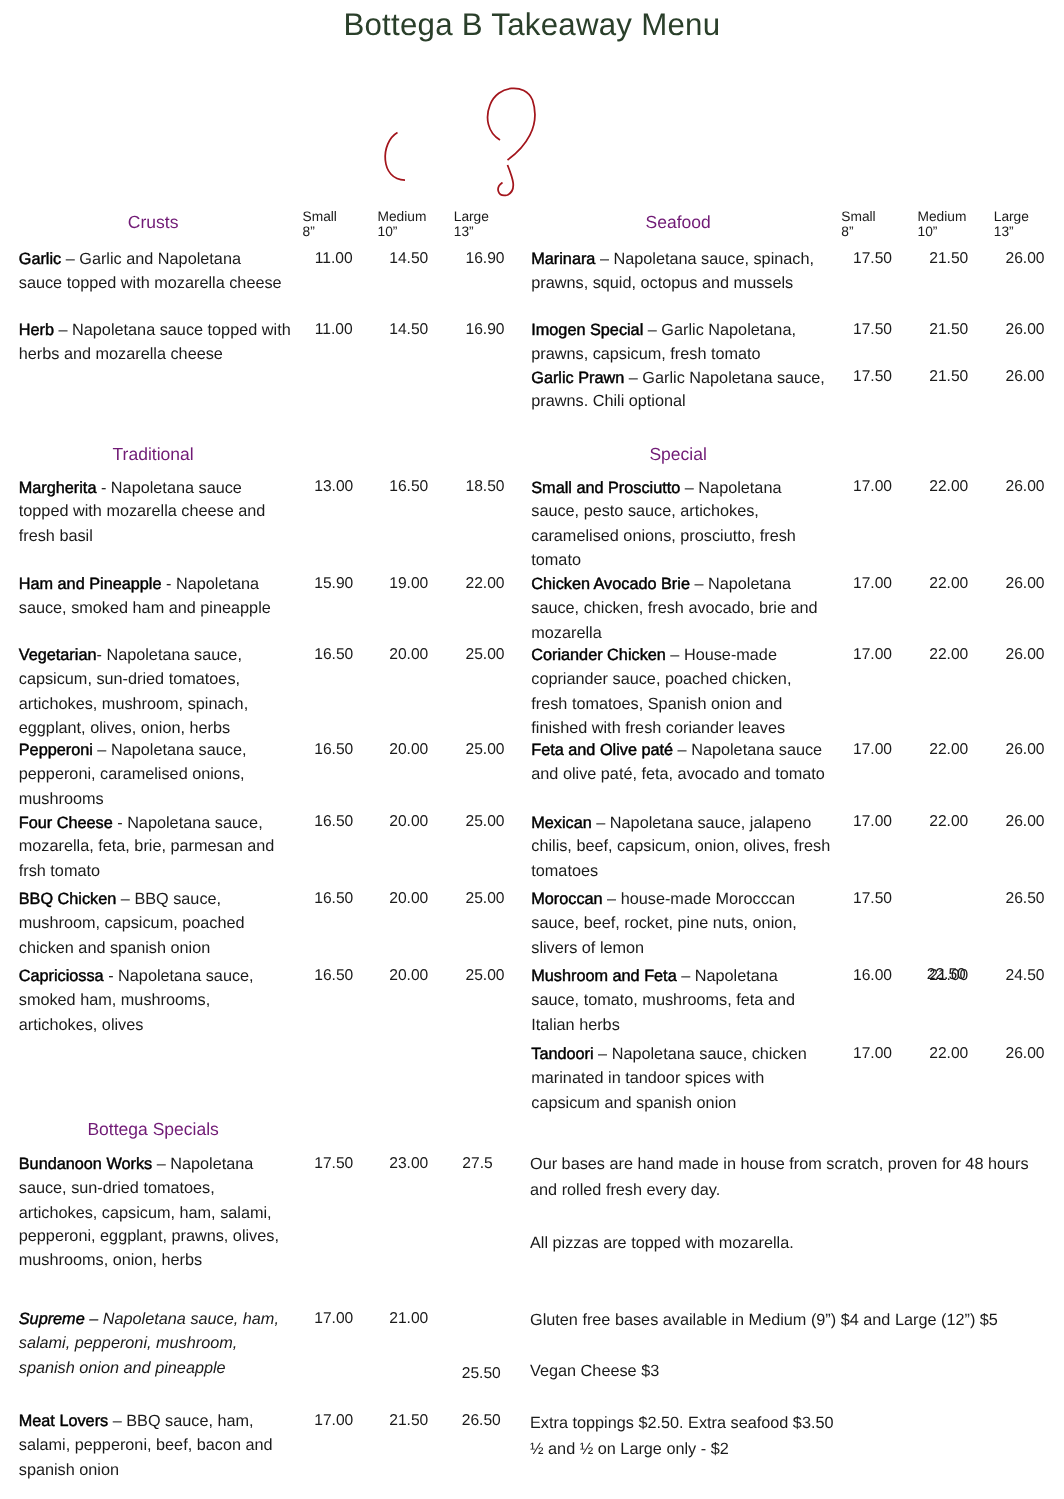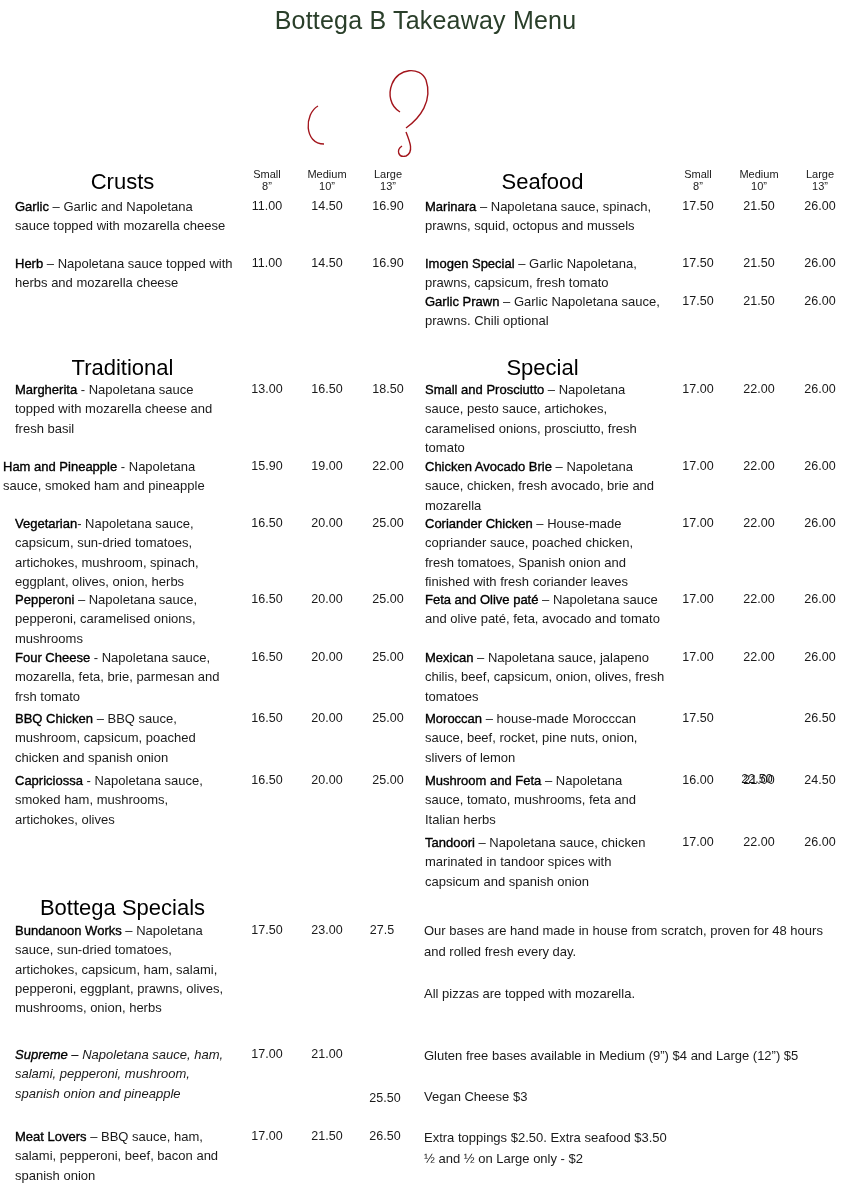--- a/index.html
+++ b/index.html
@@ -12,23 +12,23 @@
     position:absolute; left:0; top:6px; width:851px; text-align:center;
     font-size:25px; color:#2a3f2a; letter-spacing:0.2px;
   }
   .logo { position:absolute; left:298px; top:66px; width:150px; height:95px; }
   .logo-text {
     position:absolute; left:20px; top:20px;
     font-family:"DejaVu Serif", "Liberation Serif", serif; font-style:italic;
     font-size:38px; color:#a3151c; letter-spacing:0.5px;
   }
   .logo svg { position:absolute; left:0; top:0; }
-  .sec-head { position:absolute; font-size:22px; color:#000000; text-align:center; }
+  .sec-head { position:absolute; font-size:14px; color:#701a75; text-align:center; }
   .size-head {
-    position:absolute; font-size:11px; line-height:12px; text-align:center; color:#1a1a1a;
+    position:absolute; font-size:11px; line-height:12px; text-align:left; color:#1a1a1a;
     width:50px;
   }
   .item { position:absolute; font-size:13px; line-height:19.3px; }
   .item .name { font-weight:normal; color:#000; -webkit-text-stroke:0.35px #000; }
   .item .desc { color:#1a1a1a; }
   .price { position:absolute; font-size:12.5px; text-align:center; width:50px; color:#1a1a1a; }
   .note { position:absolute; font-size:13px; line-height:21px; color:#1a1a1a; }
 </style>
 </head>
 <body>
@@ -78,21 +78,21 @@
 <div class="price" style="left:734px;top:294px;">21.50</div>
 <div class="price" style="left:795px;top:294px;">26.00</div>
 
 <div class="sec-head" style="left:15px;top:355px;width:215px;">Traditional</div>
 
 <div class="item" style="left:15px;top:380px;width:215px;"><span class="name">Margherita</span><span class="desc"> - Napoletana sauce topped with mozarella cheese and fresh basil</span></div>
 <div class="price" style="left:242px;top:382px;">13.00</div>
 <div class="price" style="left:302px;top:382px;">16.50</div>
 <div class="price" style="left:363px;top:382px;">18.50</div>
 
-<div class="item" style="left:3px;top:457px;width:225px;"><span class="name">Ham and Pineapple</span><span class="desc"> - Napoletana sauce, smoked ham and pineapple</span></div>
+<div class="item" style="left:15px;top:457px;width:225px;"><span class="name">Ham and Pineapple</span><span class="desc"> - Napoletana sauce, smoked ham and pineapple</span></div>
 <div class="price" style="left:242px;top:459px;">15.90</div>
 <div class="price" style="left:302px;top:459px;">19.00</div>
 <div class="price" style="left:363px;top:459px;">22.00</div>
 
 <div class="item" style="left:15px;top:514px;width:215px;"><span class="name">Vegetarian</span><span class="desc">- Napoletana sauce, capsicum, sun-dried tomatoes, artichokes, mushroom, spinach, eggplant, olives, onion, herbs</span></div>
 <div class="price" style="left:242px;top:516px;">16.50</div>
 <div class="price" style="left:302px;top:516px;">20.00</div>
 <div class="price" style="left:363px;top:516px;">25.00</div>
 
 <div class="item" style="left:15px;top:590px;width:215px;"><span class="name">Pepperoni</span><span class="desc"> – Napoletana sauce, pepperoni, caramelised onions, mushrooms</span></div>

